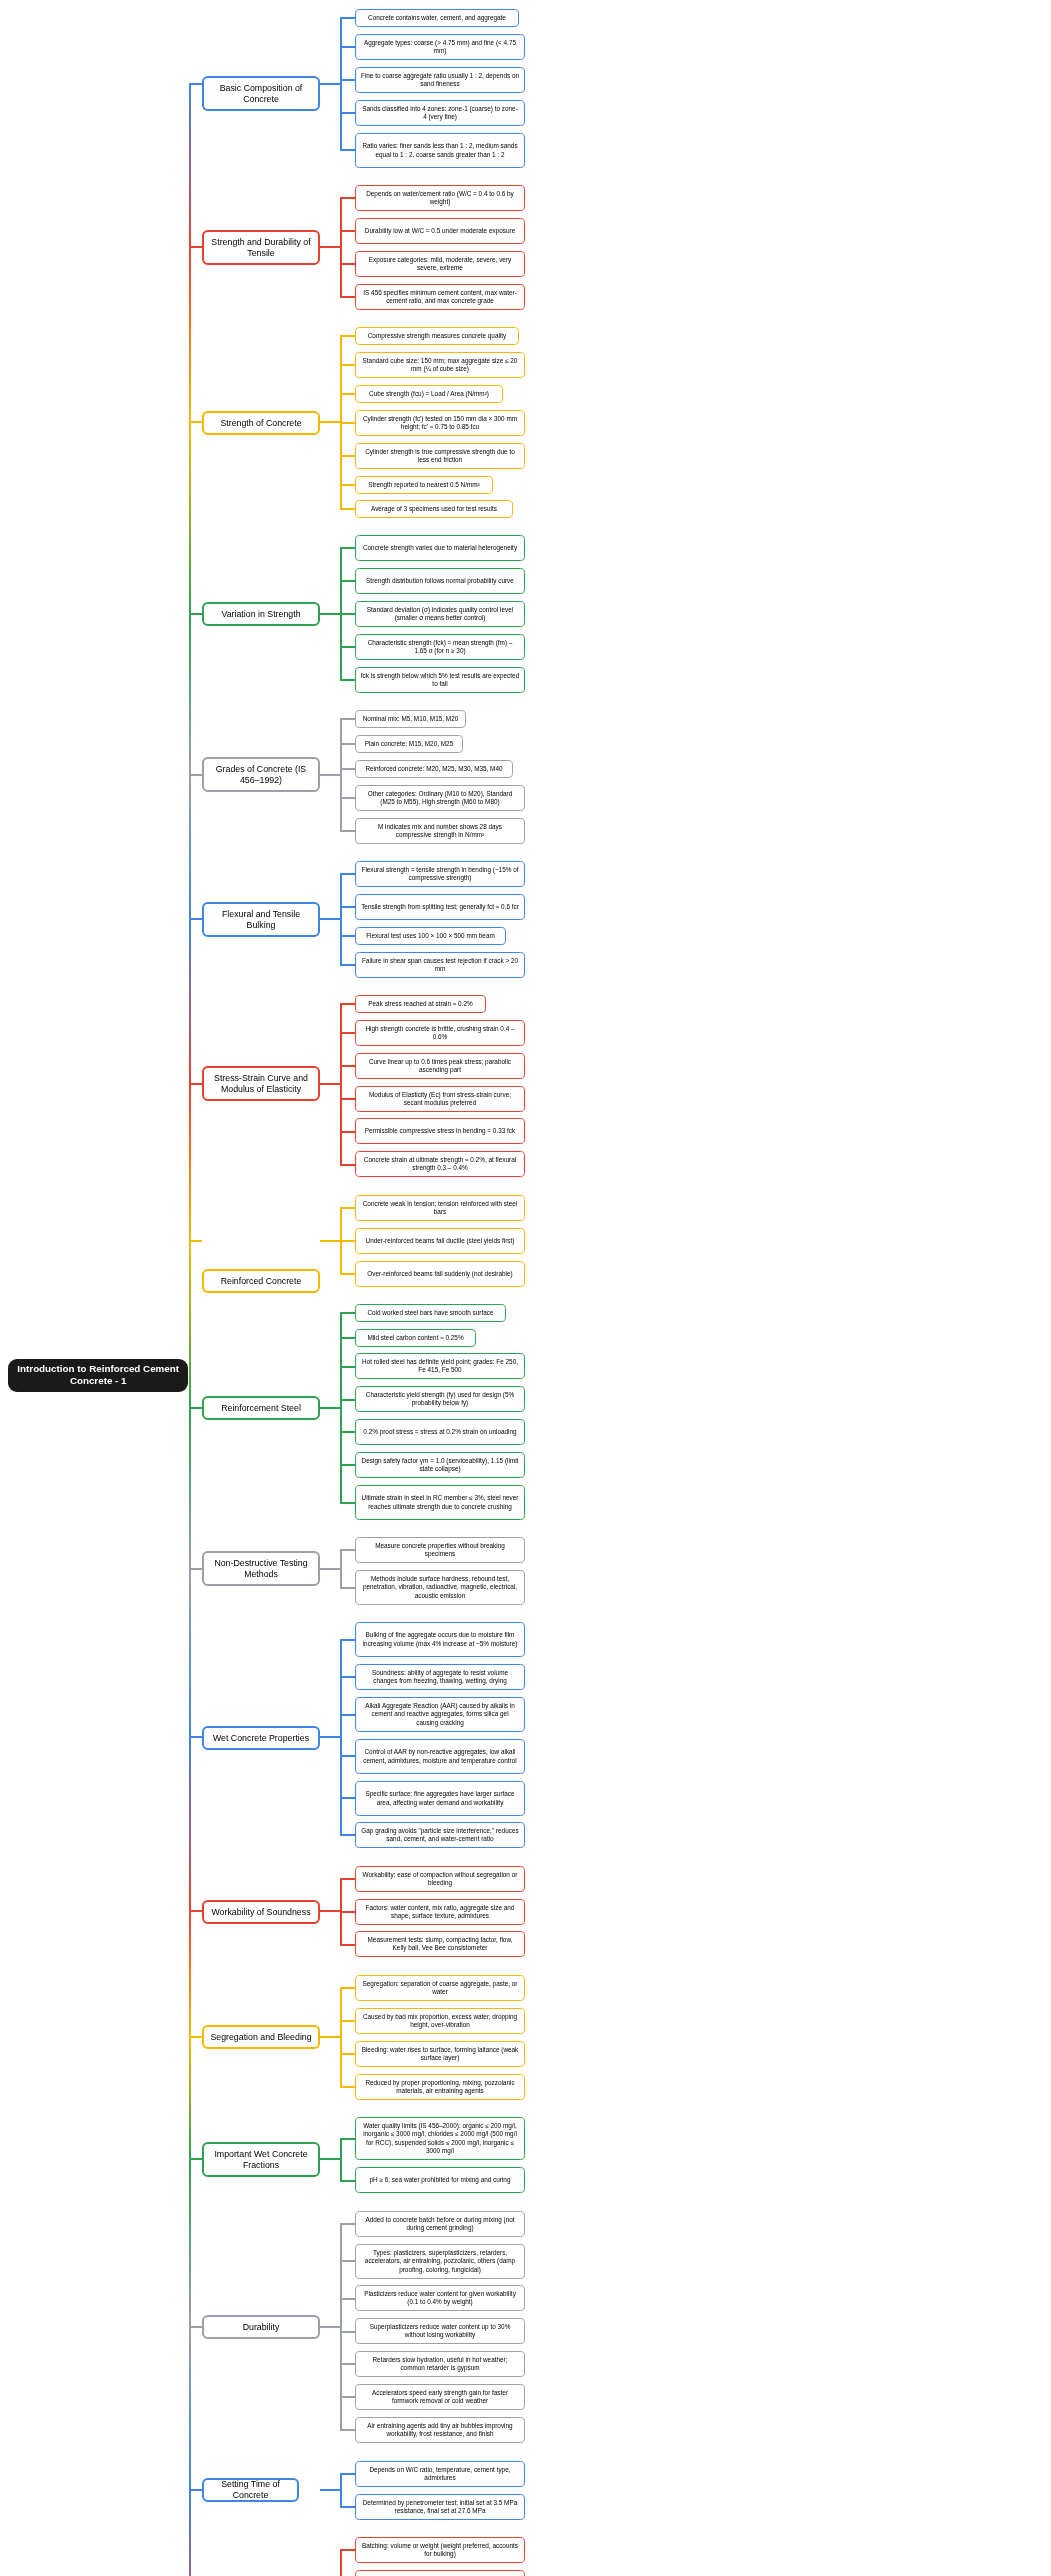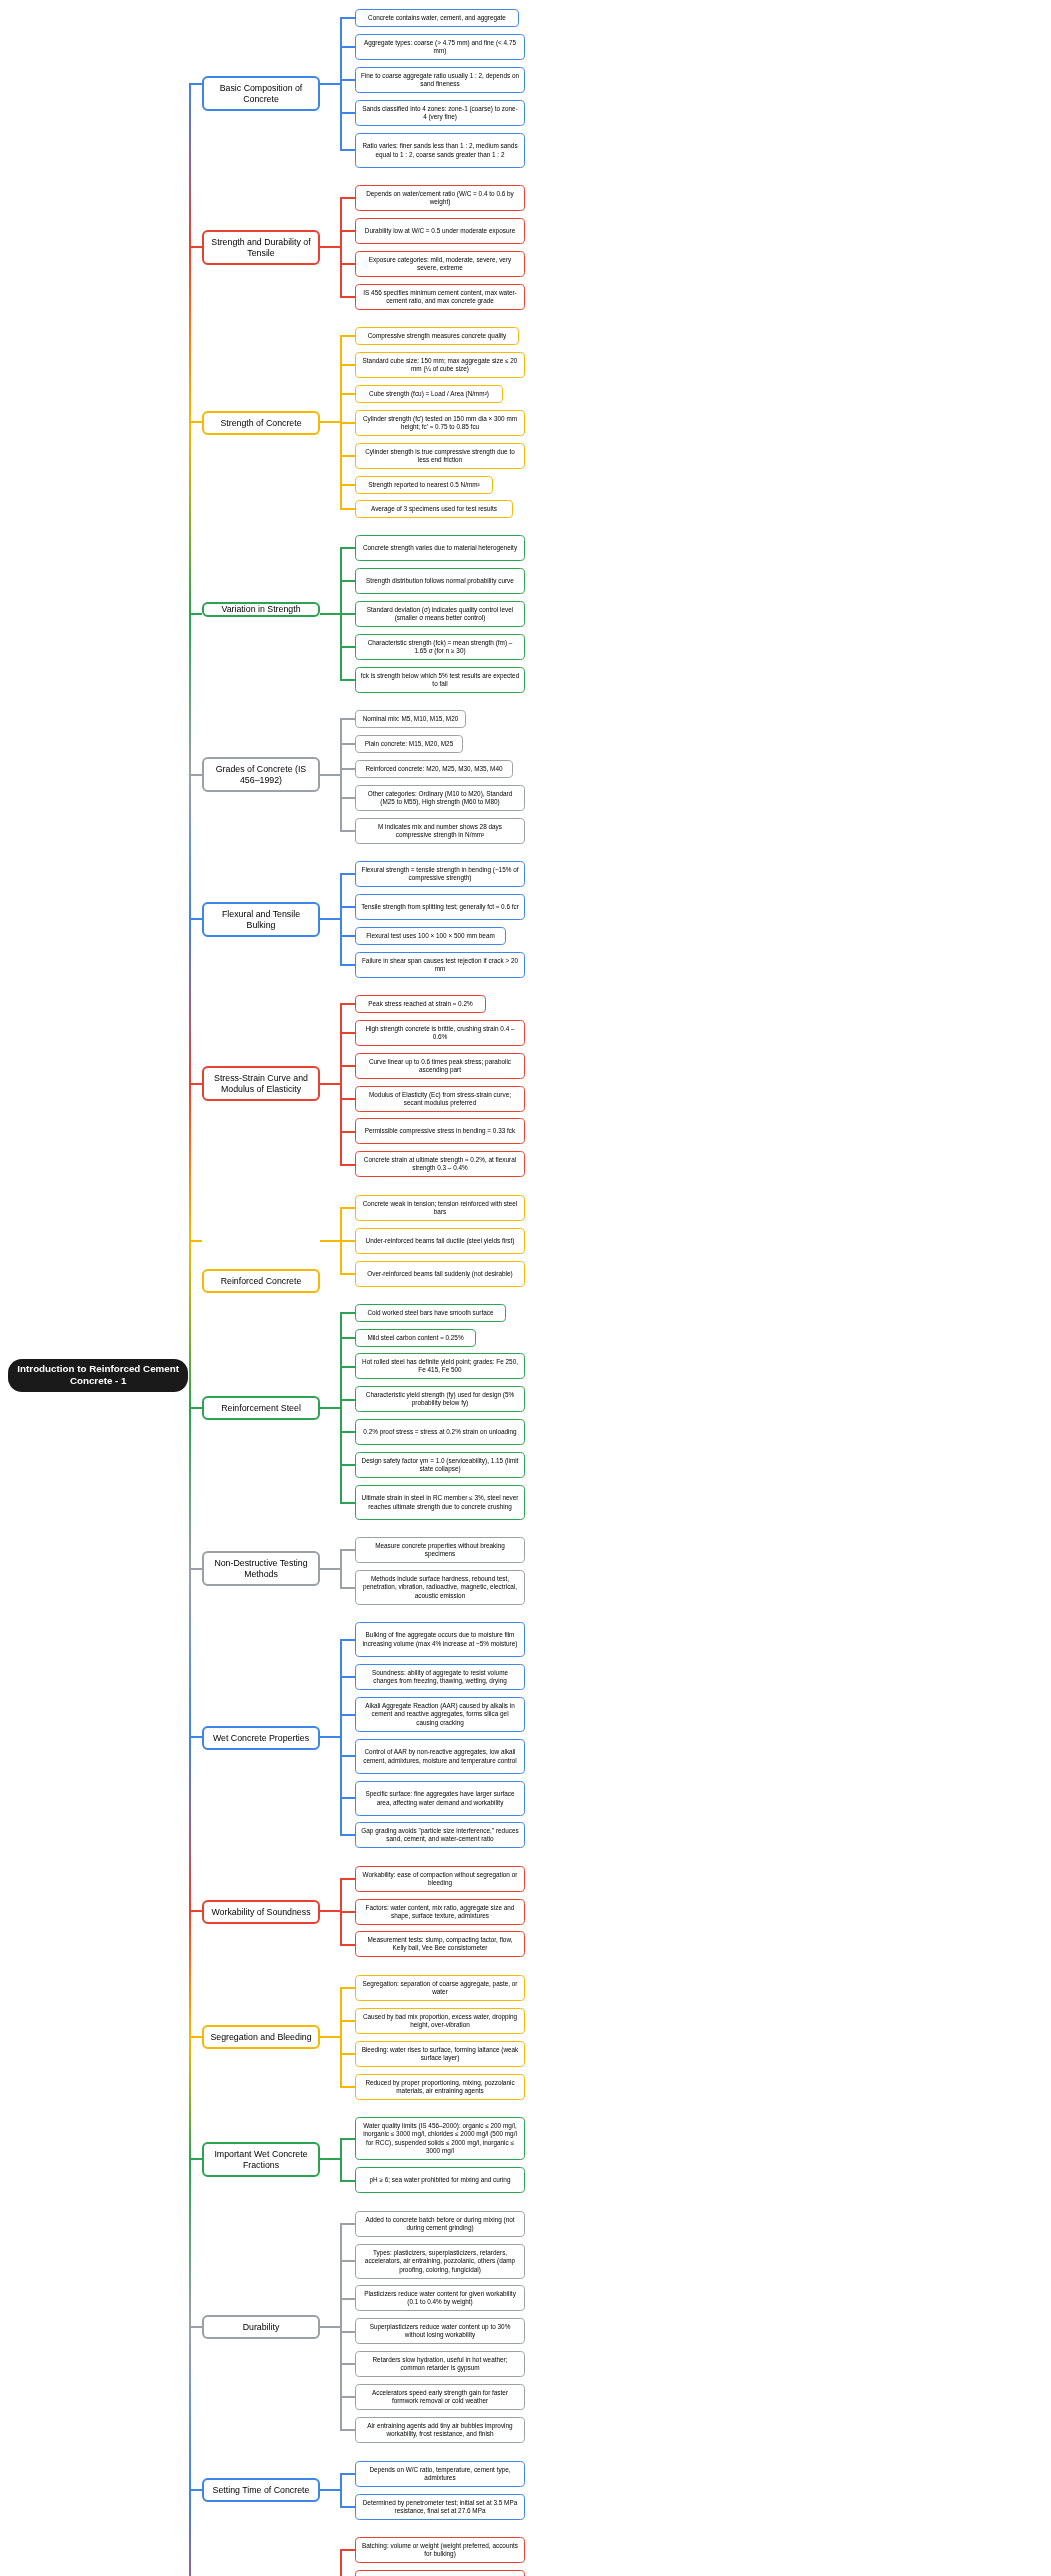--- a/index.html
+++ b/index.html
@@ -18,21 +18,21 @@
 
   
   .root-node {
     position: absolute;
     left: 8.2px;
     top: 1852px;
     width: 180px;
     min-height: 28px;
     background: #1a1a1a;
     color: #ffffff;
-    border-radius: 14px;
+    border-radius: 9px;
     display: flex;
     align-items: center;
     justify-content: center;
     text-align: center;
     font-size: 9.8px;
     font-weight: bold;
     line-height: 1.25;
     padding: 4.1px 6.2px;
     z-index: 5;
   }
@@ -194,21 +194,21 @@
       </div>
       <div class="leaf l-green" style="left: 355px; top: 601px; width: 170px; height: 26px;">
         <span>Standard deviation (σ) indicates quality control level (smaller σ means better control)</span>
       </div>
       <div class="leaf l-green" style="left: 355px; top: 634px; width: 170px; height: 26px;">
         <span>Characteristic strength (fck) = mean strength (fm) – 1.65 σ (for n ≥ 30)</span>
       </div>
       <div class="leaf l-green" style="left: 355px; top: 667px; width: 170px; height: 26px;">
         <span>fck is strength below which 5% test results are expected to fall</span>
       </div>
-      <div class="branch b-green" style="left: 202px; width: 118px; top: 602px; height: 15px;">
+      <div class="branch b-green" style="left: 202px; width: 118px; top: 602px; height: 24px;">
         <span>Variation in Strength</span>
       </div>
       <div class="conn h c-green" style="left: 320px; top: 613px; width: 19.6px;"></div>
       <div class="conn v thin c-green" style="left: 340px; top: 548px; height: 132px;"></div>
       <div class="conn h thin c-green" style="left: 340px; top: 547px; width: 15.5px;"></div>
       <div class="conn h thin c-green" style="left: 340px; top: 580px; width: 15.5px;"></div>
       <div class="conn h thin c-green" style="left: 340px; top: 613px; width: 15.5px;"></div>
       <div class="conn h thin c-green" style="left: 340px; top: 646px; width: 15.5px;"></div>
       <div class="conn h thin c-green" style="left: 340px; top: 679px; width: 15.5px;"></div>
       <div class="conn h c-green" style="left: 189px; top: 613px; width: 13.4px;"></div>
@@ -473,21 +473,21 @@
       <div class="conn h thin c-gray" style="left: 340px; top: 2363px; width: 15.5px;"></div>
       <div class="conn h thin c-gray" style="left: 340px; top: 2396px; width: 15.5px;"></div>
       <div class="conn h thin c-gray" style="left: 340px; top: 2429px; width: 15.5px;"></div>
       <div class="conn h c-gray" style="left: 189px; top: 2326px; width: 13.4px;"></div>
       <div class="leaf l-blue" style="left: 355px; top: 2461px; width: 170px; height: 26px;">
         <span>Depends on W/C ratio, temperature, cement type, admixtures</span>
       </div>
       <div class="leaf l-blue" style="left: 355px; top: 2494px; width: 170px; height: 26px;">
         <span>Determined by penetrometer test; initial set at 3.5 MPa resistance, final set at 27.6 MPa</span>
       </div>
-      <div class="branch b-blue" style="left: 202px; width: 118px; top: 2478px; height: 24px;">
+      <div class="branch b-blue" style="left: 202px; width: 97px; top: 2478px; height: 24px;">
         <span>Setting Time of Concrete</span>
       </div>
       <div class="conn h c-blue" style="left: 320px; top: 2489px; width: 19.6px;"></div>
       <div class="conn v thin c-blue" style="left: 340px; top: 2473px; height: 33px;"></div>
       <div class="conn h thin c-blue" style="left: 340px; top: 2473px; width: 15.5px;"></div>
       <div class="conn h thin c-blue" style="left: 340px; top: 2506px; width: 15.5px;"></div>
       <div class="conn h c-blue" style="left: 189px; top: 2489px; width: 13.4px;"></div>
       <div class="leaf l-red" style="left: 355px; top: 2537px; width: 170px; height: 26px;">
         <span>Batching: volume or weight (weight preferred, accounts for bulking)</span>
       </div>

